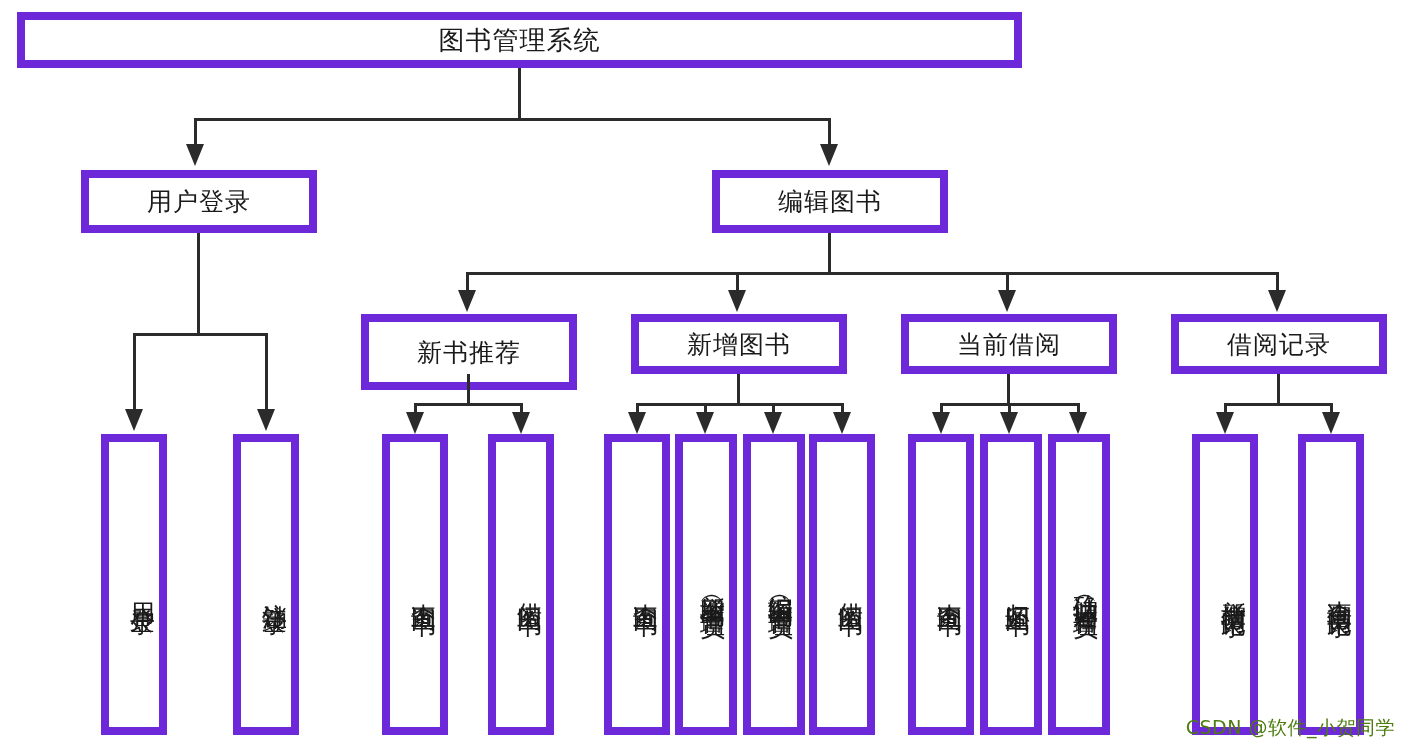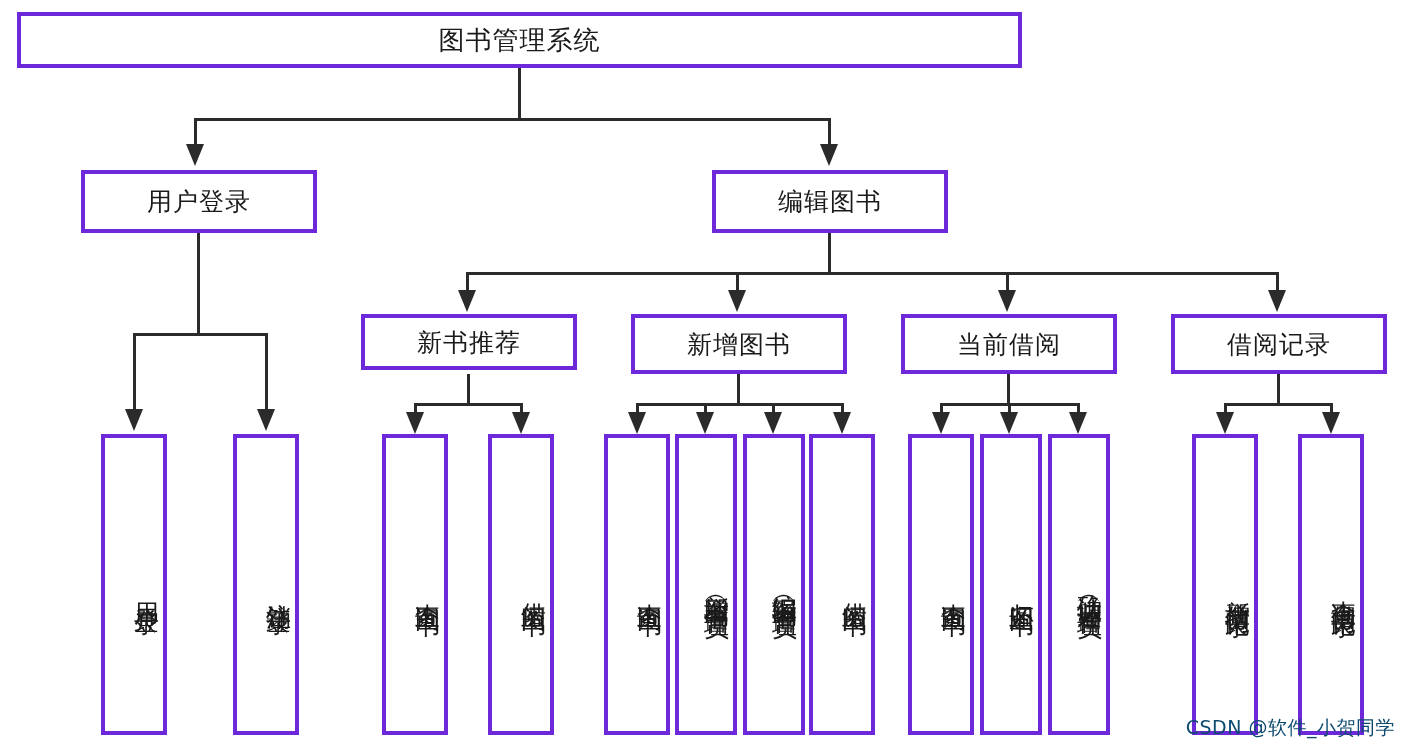--- a/index.html
+++ b/index.html
@@ -13,21 +13,21 @@
   #canvas {
     position: relative;
     width: 1405px;
     height: 747px;
     background: #ffffff;
     overflow: hidden;
   }
   .node {
     position: absolute;
     box-sizing: border-box;
-    border: 4px solid #6d28d9;
+    border: 8px solid #6d28d9;
     background: #ffffff;
     display: flex;
     align-items: center;
     justify-content: center;
     color: #1a1a1a;
   }
   .node.horiz {
     font-size: 25px;
     letter-spacing: 1px;
   }
@@ -55,21 +55,21 @@
     height: 0;
     border-left: 9px solid transparent;
     border-right: 9px solid transparent;
     border-top: 22px solid #2b2b2b;
   }
   #watermark {
     position: absolute;
     right: 10px;
     bottom: 6px;
     font-size: 19px;
-    color: #0c4a6e;
+    color: #4d7c0f;
     white-space: nowrap;
     letter-spacing: 0.5px;
   }
 </style>
 </head>
 <body>
 
 <div id="canvas">
 
   <div class="node horiz root" style="left:17px; top:12px; width:1005px; height:56px;">
@@ -101,21 +101,21 @@
   <div class="conn hline" style="left:466px; top:272px; width:813px; height:3px;"></div>
   <div class="conn vline" style="left:466px; top:272px; width:3px; height:20px;"></div>
   <div class="arrow" style="left:458px; top:290px;"></div>
   <div class="conn vline" style="left:736px; top:272px; width:3px; height:20px;"></div>
   <div class="arrow" style="left:728px; top:290px;"></div>
   <div class="conn vline" style="left:1006px; top:272px; width:3px; height:20px;"></div>
   <div class="arrow" style="left:998px; top:290px;"></div>
   <div class="conn vline" style="left:1276px; top:272px; width:3px; height:20px;"></div>
   <div class="arrow" style="left:1268px; top:290px;"></div>
 
-  <div class="node horiz" style="left:361px; top:314px; width:216px; height:56px;">
+  <div class="node horiz" style="left:361px; top:314px; width:216px; height:76px;">
     <span>新书推荐</span>
   </div>
   <div class="node horiz" style="left:631px; top:314px; width:216px; height:60px;">
     <span>新增图书</span>
   </div>
   <div class="node horiz" style="left:901px; top:314px; width:216px; height:60px;">
     <span>当前借阅</span>
   </div>
   <div class="node horiz" style="left:1171px; top:314px; width:216px; height:60px;">
     <span>借阅记录</span>

